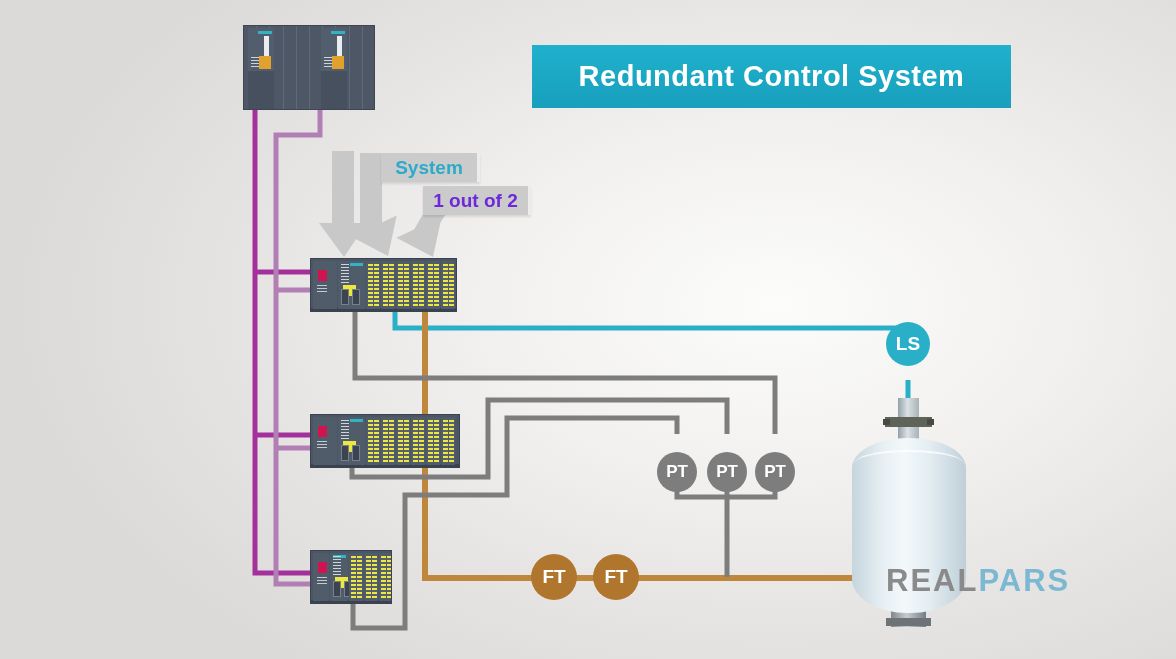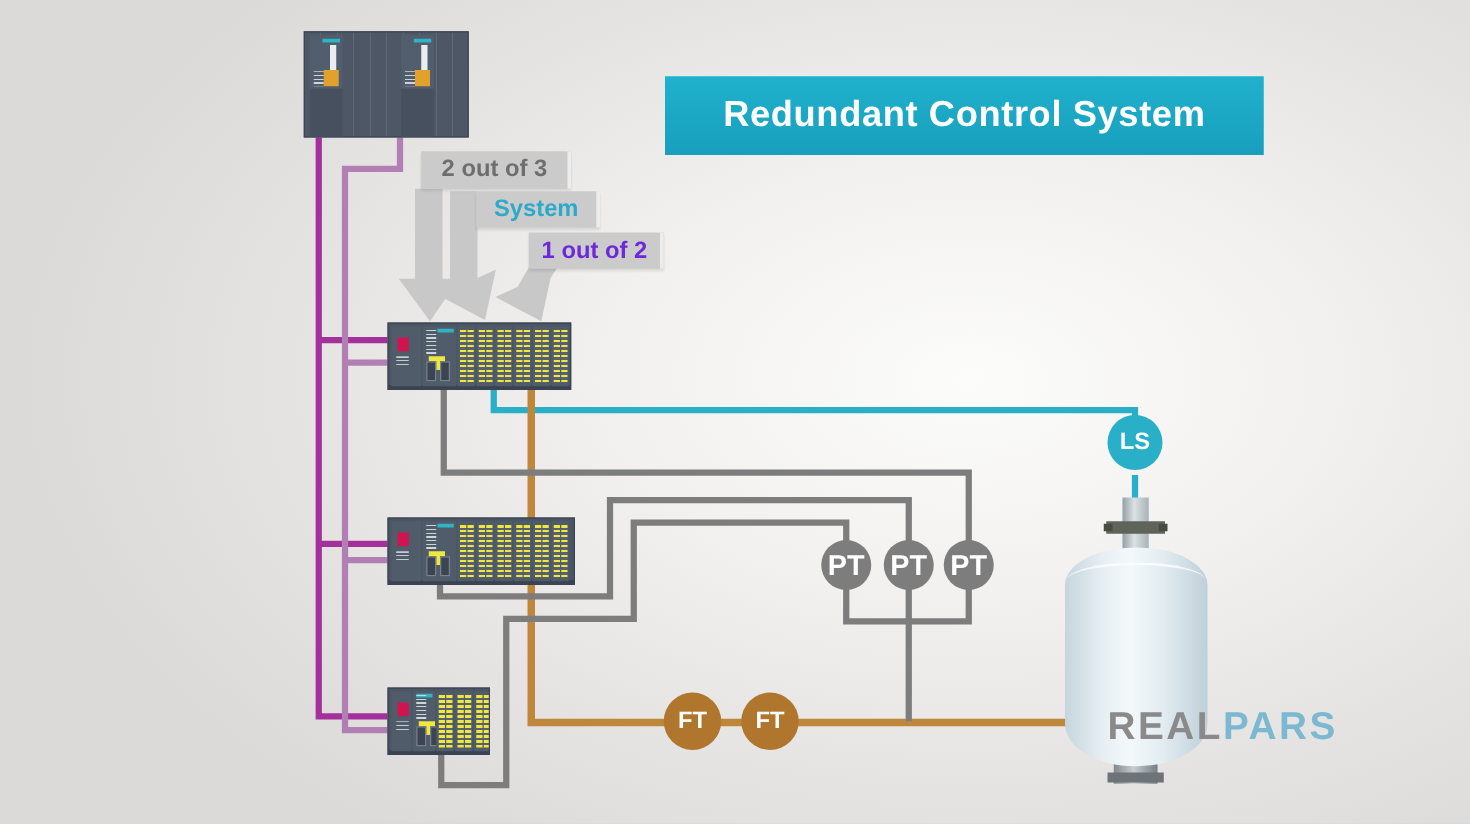--- a/index.html
+++ b/index.html
@@ -3,21 +3,21 @@
 <meta charset="utf-8">
 <style>
   html,body{margin:0;padding:0;background:#d9d7d6;font-family:"Liberation Sans",sans-serif;}
   .stage{position:relative;width:1176px;height:659px;overflow:hidden;
     background:radial-gradient(ellipse 760px 460px at 66% 46%, #fcfcfb 0%, #f1f0ee 40%, #e6e4e3 70%, #dcdad9 100%);}
   .stage *{box-sizing:border-box;}
   svg.layer{position:absolute;left:0;top:0;z-index:2;}
 
   
   .banner{position:absolute;left:532px;top:45px;width:479px;height:63px;z-index:5;
-    background:linear-gradient(#1fb1cd,#189fbd);display:flex;align-items:center;justify-content:center;margin-top:16px;}
+    background:linear-gradient(#1fb1cd,#189fbd);display:flex;align-items:center;justify-content:center;}
   .banner span{color:#fff;font-size:29px;font-weight:700;letter-spacing:.5px;}
 
   
   .co{position:absolute;z-index:4;background:#cbcbcb;display:flex;align-items:center;justify-content:center;
       font-size:19px;font-weight:700;border-right:3px solid #ececec;box-shadow:0 2px 2px rgba(0,0,0,.10);}
   .co1{left:337px;top:121px;width:120px;height:30px;color:#6e6e6e;}
   .co2{left:381px;top:153px;width:99px;height:29px;color:#2babc9;}
   .co3{left:423px;top:186px;width:108px;height:29px;color:#6d28d9;}
 
   
@@ -64,22 +64,22 @@
   .tank-stub-band{position:absolute;left:886px;top:618px;width:45px;height:8px;z-index:3;background:#6d7377;}
   .tank{position:absolute;left:852px;top:438px;width:114px;height:175px;z-index:3;
     background:linear-gradient(90deg,#c6d5dd 0%,#e8f0f4 28%,#f3f8fa 46%,#e3edf2 68%,#bfcfd8 100%);
     border-radius:56px 56px 56px 56px / 30px 30px 34px 34px;}
   .tank:before{content:"";position:absolute;left:2px;right:2px;top:12px;height:26px;
     border-radius:50%;border-top:2px solid rgba(255,255,255,.75);}
 
   
   .sensor{position:absolute;z-index:6;border-radius:50%;display:flex;align-items:center;justify-content:center;
     color:#fff;font-weight:700;}
-  .ls{left:886px;top:332px;width:44px;height:44px;background:#29afc8;font-size:19px;}
-  .pt{width:40px;height:40px;background:#7d7d7d;font-size:23px;top:432px;text-align:right;}
+  .ls{left:886px;top:322px;width:44px;height:44px;background:#29afc8;font-size:19px;}
+  .pt{width:40px;height:40px;background:#7d7d7d;font-size:17px;top:452px;text-align:right;}
   .pt1{left:657px;} .pt2{left:707px;} .pt3{left:755px;}
   .ft{width:46px;height:46px;background:#b1762e;font-size:19px;top:554px;align-items:center;}
   .ft1{left:531px;} .ft2{left:593px;}
 
   
   .logo{position:absolute;left:886px;top:563px;z-index:7;font-size:31px;font-weight:700;letter-spacing:2px;}
   .logo .real{color:#8a8a8a;margin-top:32px;} .logo .pars{color:#7cb8d2;}
 </style>
 </head>
 <body>
@@ -128,23 +128,20 @@
       <path d="M353,604 V628 H405 V495 H507 V418 H677 V434"></path>
       <path d="M677,470 V497 H775 V470"></path>
       <path d="M727,470 V577"></path>
     </g>
   </svg>
 
   <div class="banner">
     <span>Redundant Control System</span>
   </div>
 
-  <div class="co co1">
-    <span>2 out of 3</span>
-  </div>
   <div class="co co2">
     <span>System</span>
   </div>
   <div class="co co3">
     <span>1 out of 2</span>
   </div>
 
   <div class="cpu-rack">
     <div class="cpu-unit" style="left:4px">
       <i class="lower"></i>

